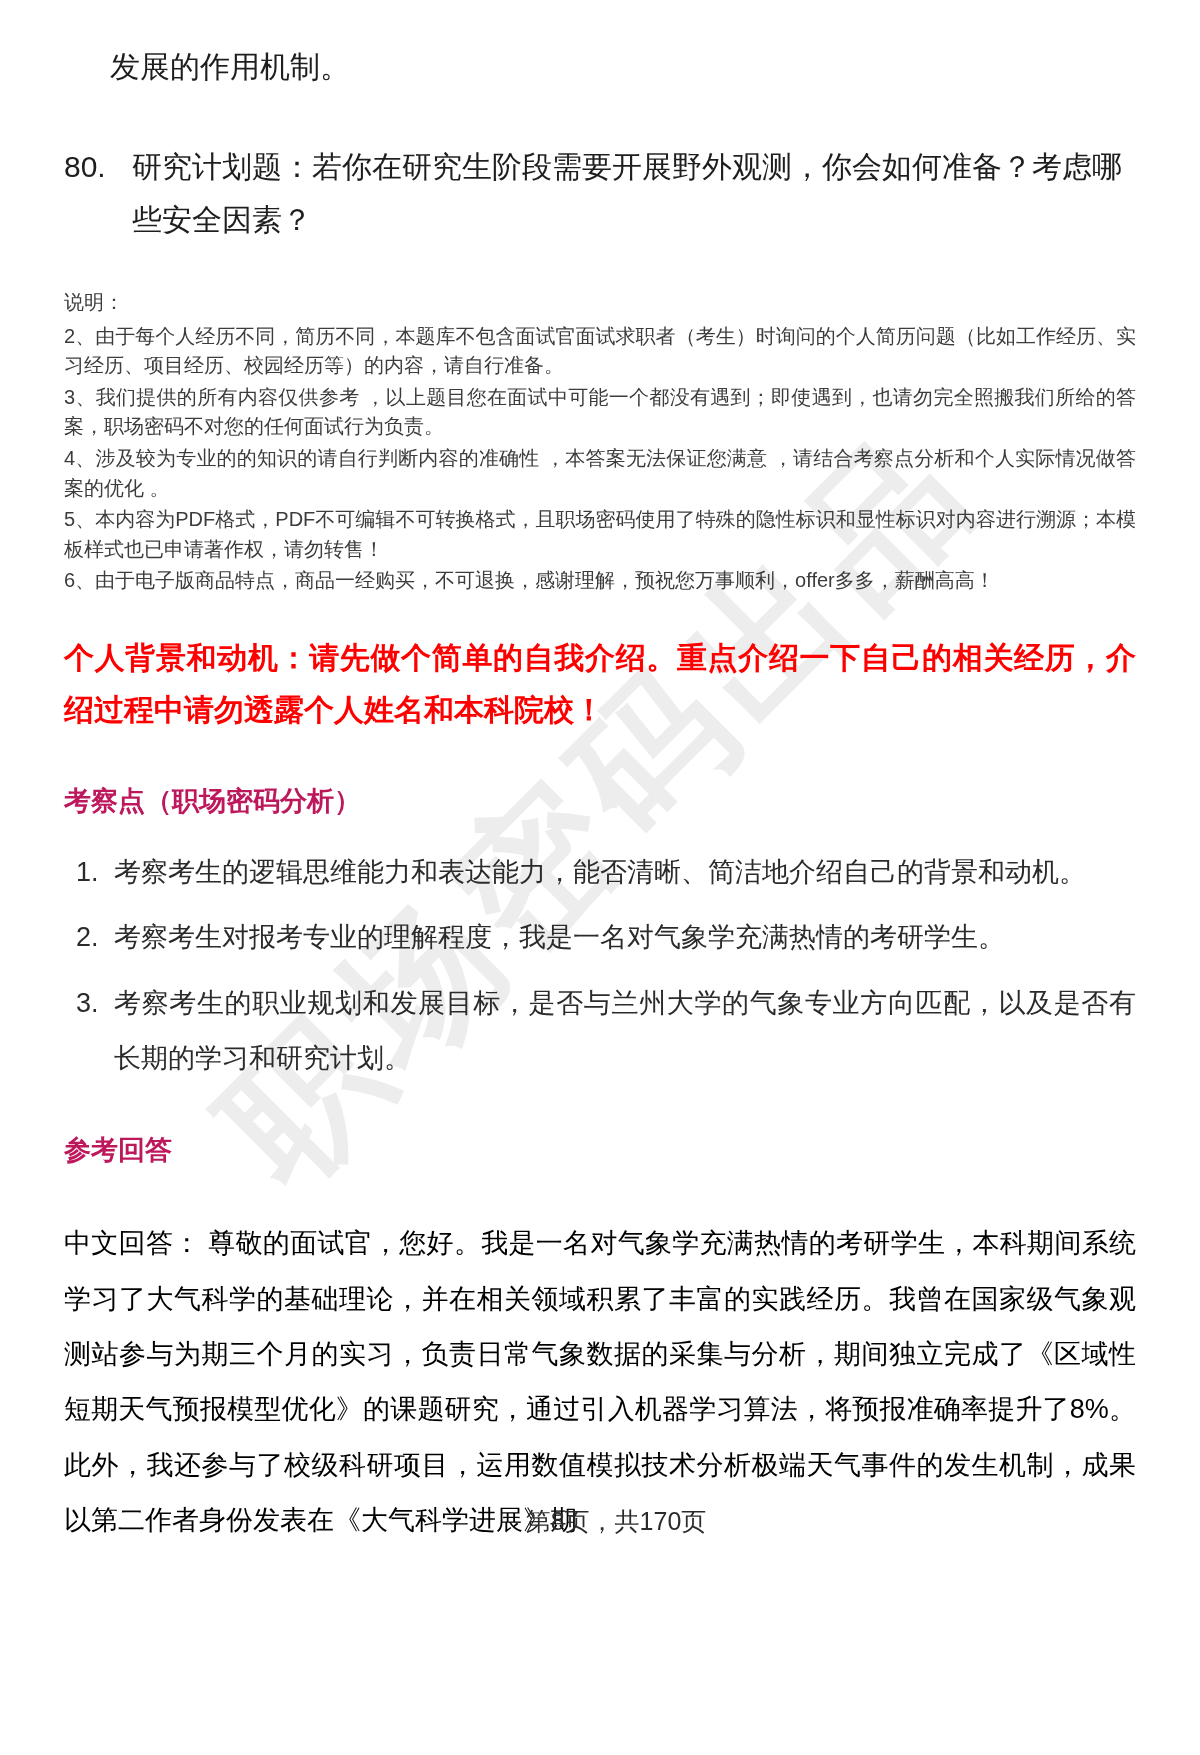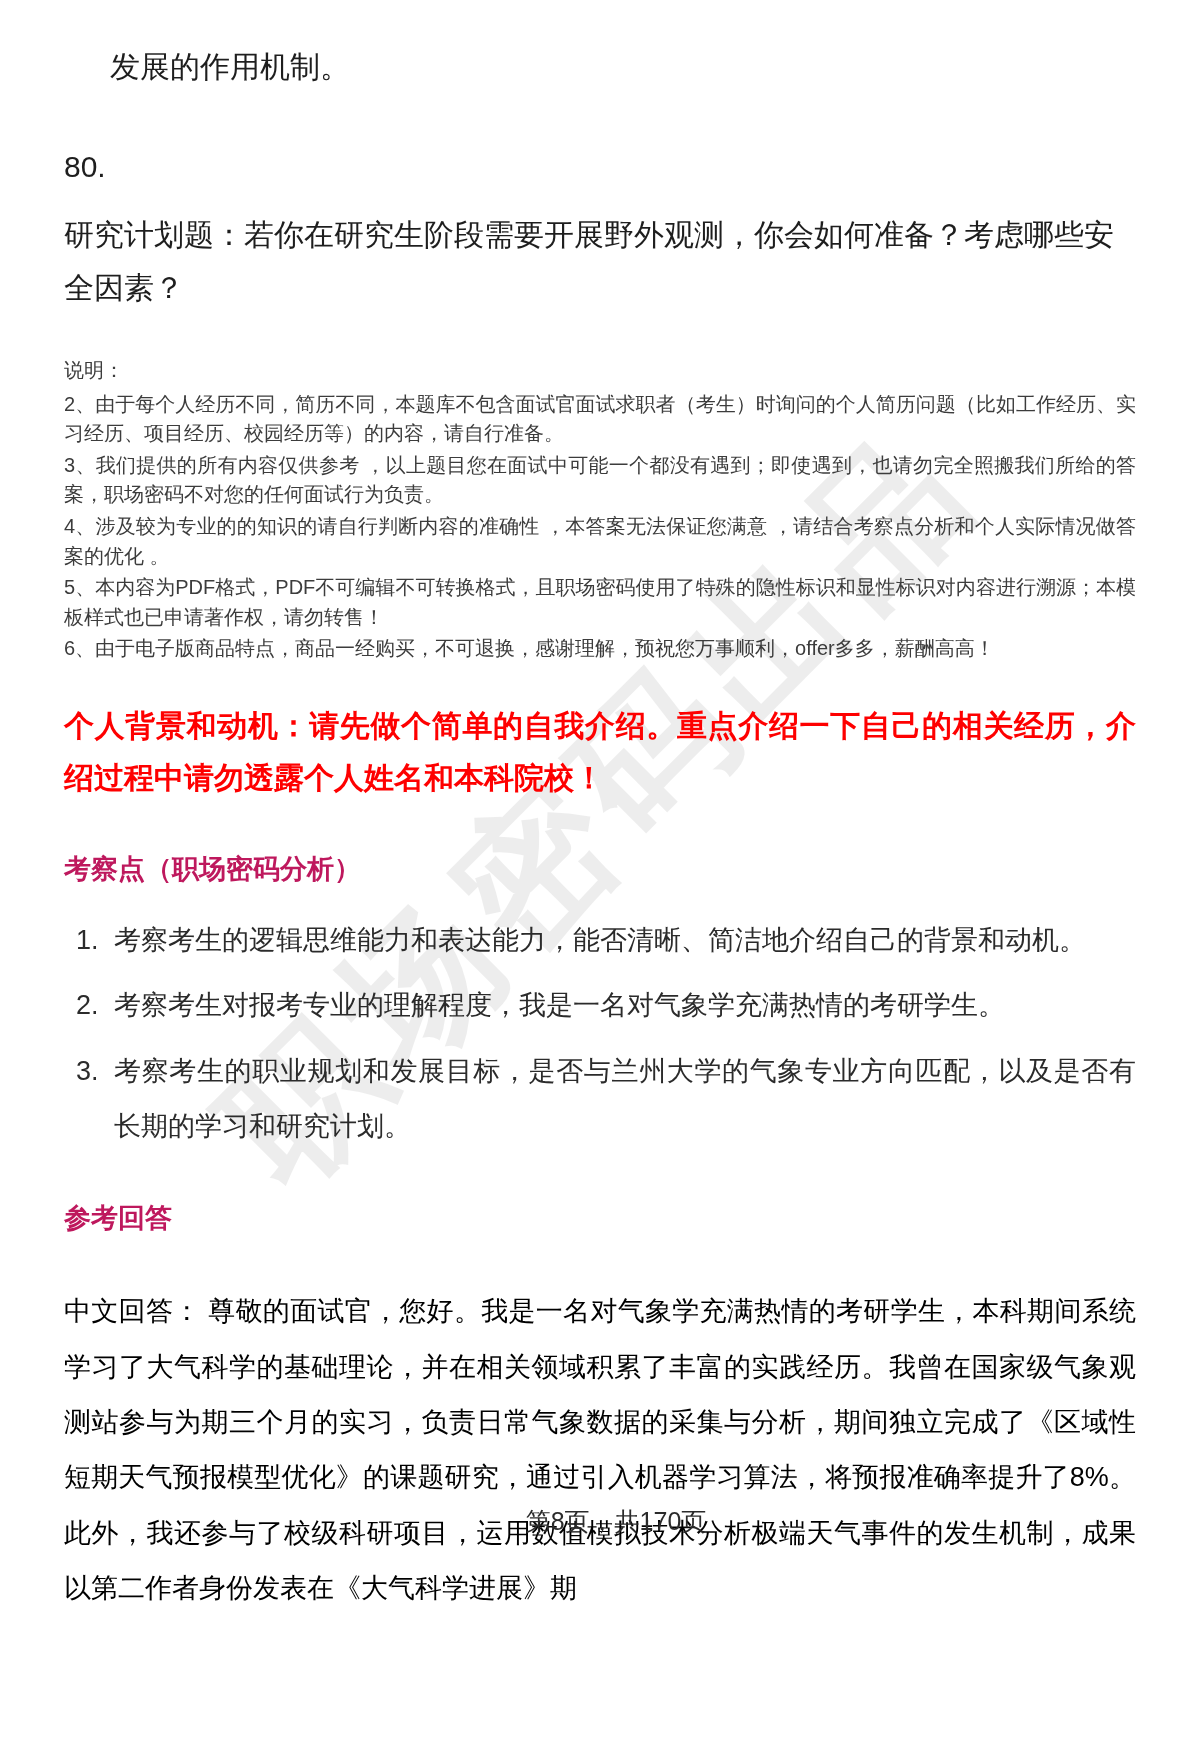--- a/index.html
+++ b/index.html
@@ -34,21 +34,20 @@
     color:#1e1e1e;
     line-height:1.5;
   }
 
   .question-row {
     display:flex;
     margin-top:52px;
     font-size:30px;
     color:#1e1e1e;
     line-height:1.75;
-    flex-direction:column;
   }
   .question-number { width:68px; flex:0 0 68px; }
   .question-text { flex:1; }
 
   .notes {
     margin-top:42px;
     font-size:20px;
     color:#3c3c3c;
     line-height:1.48;
   }

